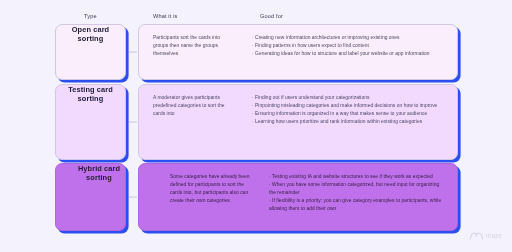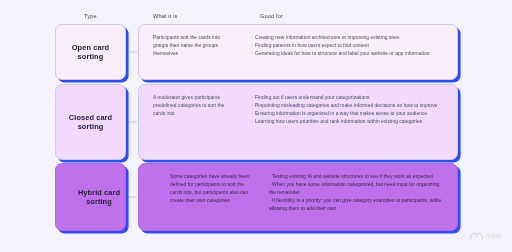--- a/index.html
+++ b/index.html
@@ -61,21 +61,20 @@
     overflow: hidden;
   }
 
   
   .type-card {
     left: 55px;
     width: 71px;
     top: 0;
     bottom: 0;
     display: flex;
-    align-items: center;
     justify-content: center;
     text-align: center;
   }
   .type-card .type-label {
     font-size: 7.4px;
     font-weight: bold;
     color: #1d1b33;
     line-height: 1.22;
     letter-spacing: 0.1px;
     padding: 0 4px;
@@ -165,21 +164,21 @@
         <div class="bullet-line">· Creating new information architectures or improving existing ones</div>
         <div class="bullet-line">· Finding patterns in how users expect to find content</div>
         <div class="bullet-line">· Generating ideas for how to structure and label your website or app information</div>
       </div>
     </div>
   </div>
 
   <div class="row row-2">
     <div class="card type-card">
       <div class="type-label">
-        <span>Closed card</span><br>
+        <span>Testing card</span><br>
         <span>sorting</span>
       </div>
     </div>
     <div class="connector"></div>
     <div class="card detail-card">
       <div class="cell cell-what">A moderator gives participants predefined categories to sort the cards into</div>
       <div class="cell cell-good">
         <div class="bullet-line">· Finding out if users understand your categorizations</div>
         <div class="bullet-line">· Pinpointing misleading categories and make informed decisions on how to improve</div>
         <div class="bullet-line">· Ensuring information is organized in a way that makes sense to your audience</div>

